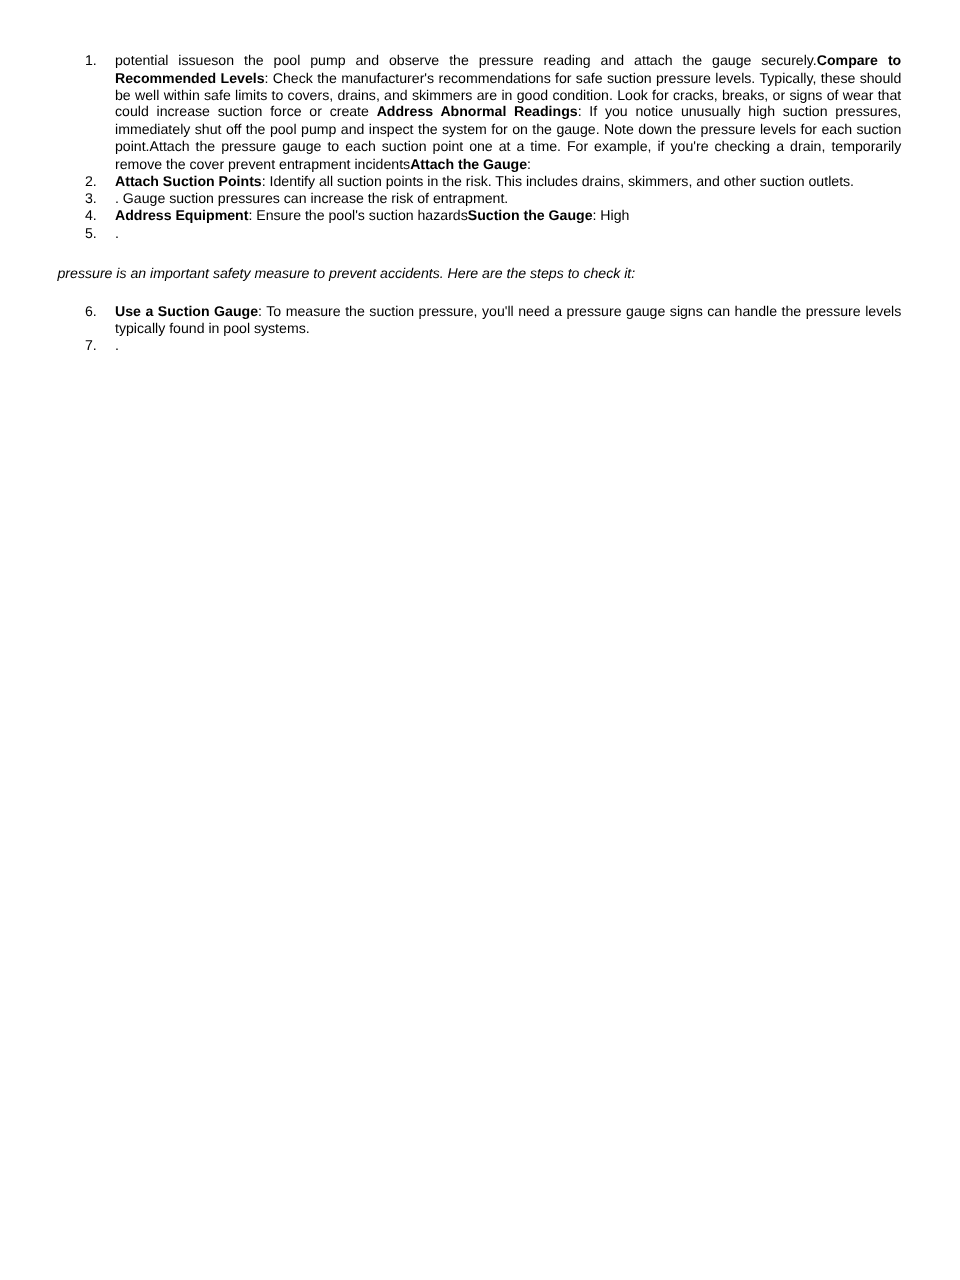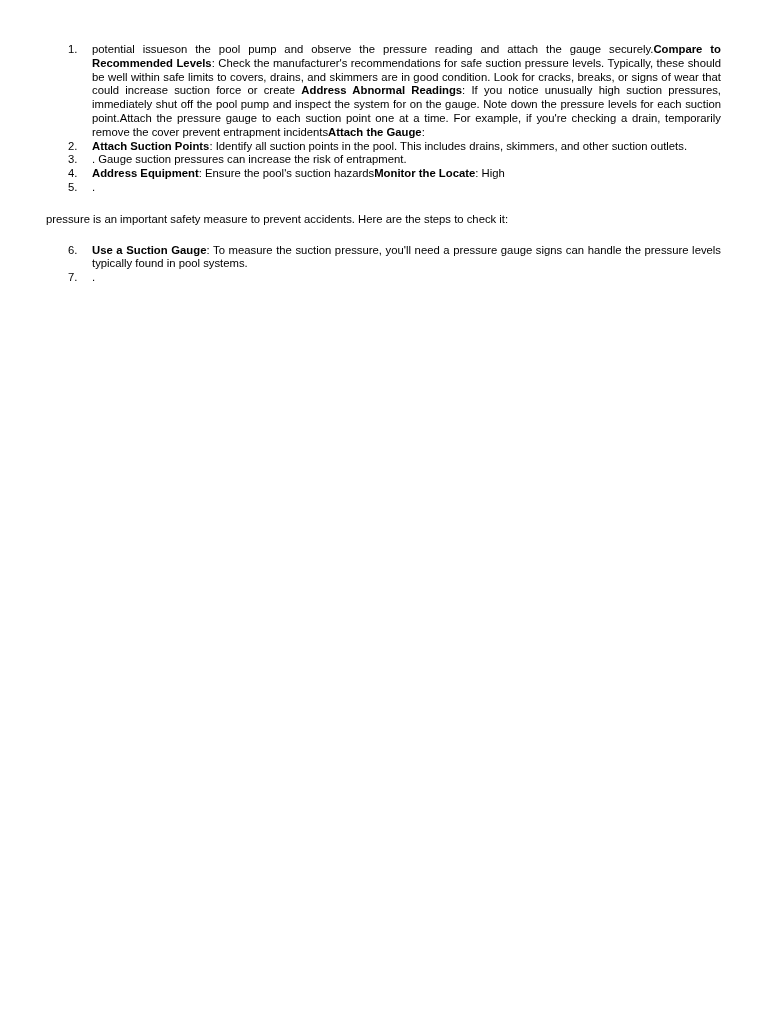--- a/index.html
+++ b/index.html
@@ -40,32 +40,33 @@
     left: 22px;
     top: 0;
     text-align: left;
   }
   #list-one {
     margin-bottom: 18px;
   }
   .para {
     margin: 0 0 17px 0;
     text-align: left;
+    font-style: italic;
   }
   b { font-weight: bold; }
 </style>
 </head>
 <body>
 
 <div class="page">
   <ol class="steps" id="list-one">
       <li><span class="num">1.</span><span><span>potential issueson the pool pump and observe the pressure reading and attach the gauge securely.</span><b>Compare to Recommended Levels</b><span>: Check the manufacturer's recommendations for safe suction pressure levels. Typically, these should be well within safe limits to covers, drains, and skimmers are in good condition. Look for cracks, breaks, or signs of wear that could increase suction force or create </span><b>Address Abnormal Readings</b><span>: If you notice unusually high suction pressures, immediately shut off the pool pump and inspect the system for on the gauge. Note down the pressure levels for each suction point.Attach the pressure gauge to each suction point one at a time. For example, if you're checking a drain, temporarily remove the cover prevent entrapment incidents</span><b>Attach the Gauge</b><span>:</span></span></li>
-      <li><span class="num">2.</span><span><b>Attach Suction Points</b><span>: Identify all suction points in the pool. This includes drains, skimmers, and other suction outlets.</span></span></li>
+      <li><span class="num">2.</span><span><b>Attach Suction Points</b><span>: Identify all suction points in the risk. This includes drains, skimmers, and other suction outlets.</span></span></li>
       <li><span class="num">3.</span><span><span>. Gauge suction pressures can increase the risk of entrapment.</span></span></li>
-      <li><span class="num">4.</span><span><b>Address Equipment</b><span>: Ensure the pool's suction hazards</span><b>Monitor the Locate</b><span>: High</span></span></li>
+      <li><span class="num">4.</span><span><b>Address Equipment</b><span>: Ensure the pool's suction hazards</span><b>Suction the Gauge</b><span>: High</span></span></li>
       <li><span class="num">5.</span><span><span>.</span></span></li>
     </ol>
   <p class="para">pressure is an important safety measure to prevent accidents. Here are the steps to check it:</p>
   <ol class="steps" id="list-two">
       <li><span class="num">6.</span><span><b>Use a Suction Gauge</b><span>: To measure the suction pressure, you'll need a pressure gauge signs can handle the pressure levels typically found in pool systems.</span></span></li>
       <li><span class="num">7.</span><span><span>.</span></span></li>
     </ol>
 </div>
 
 </body></html>

